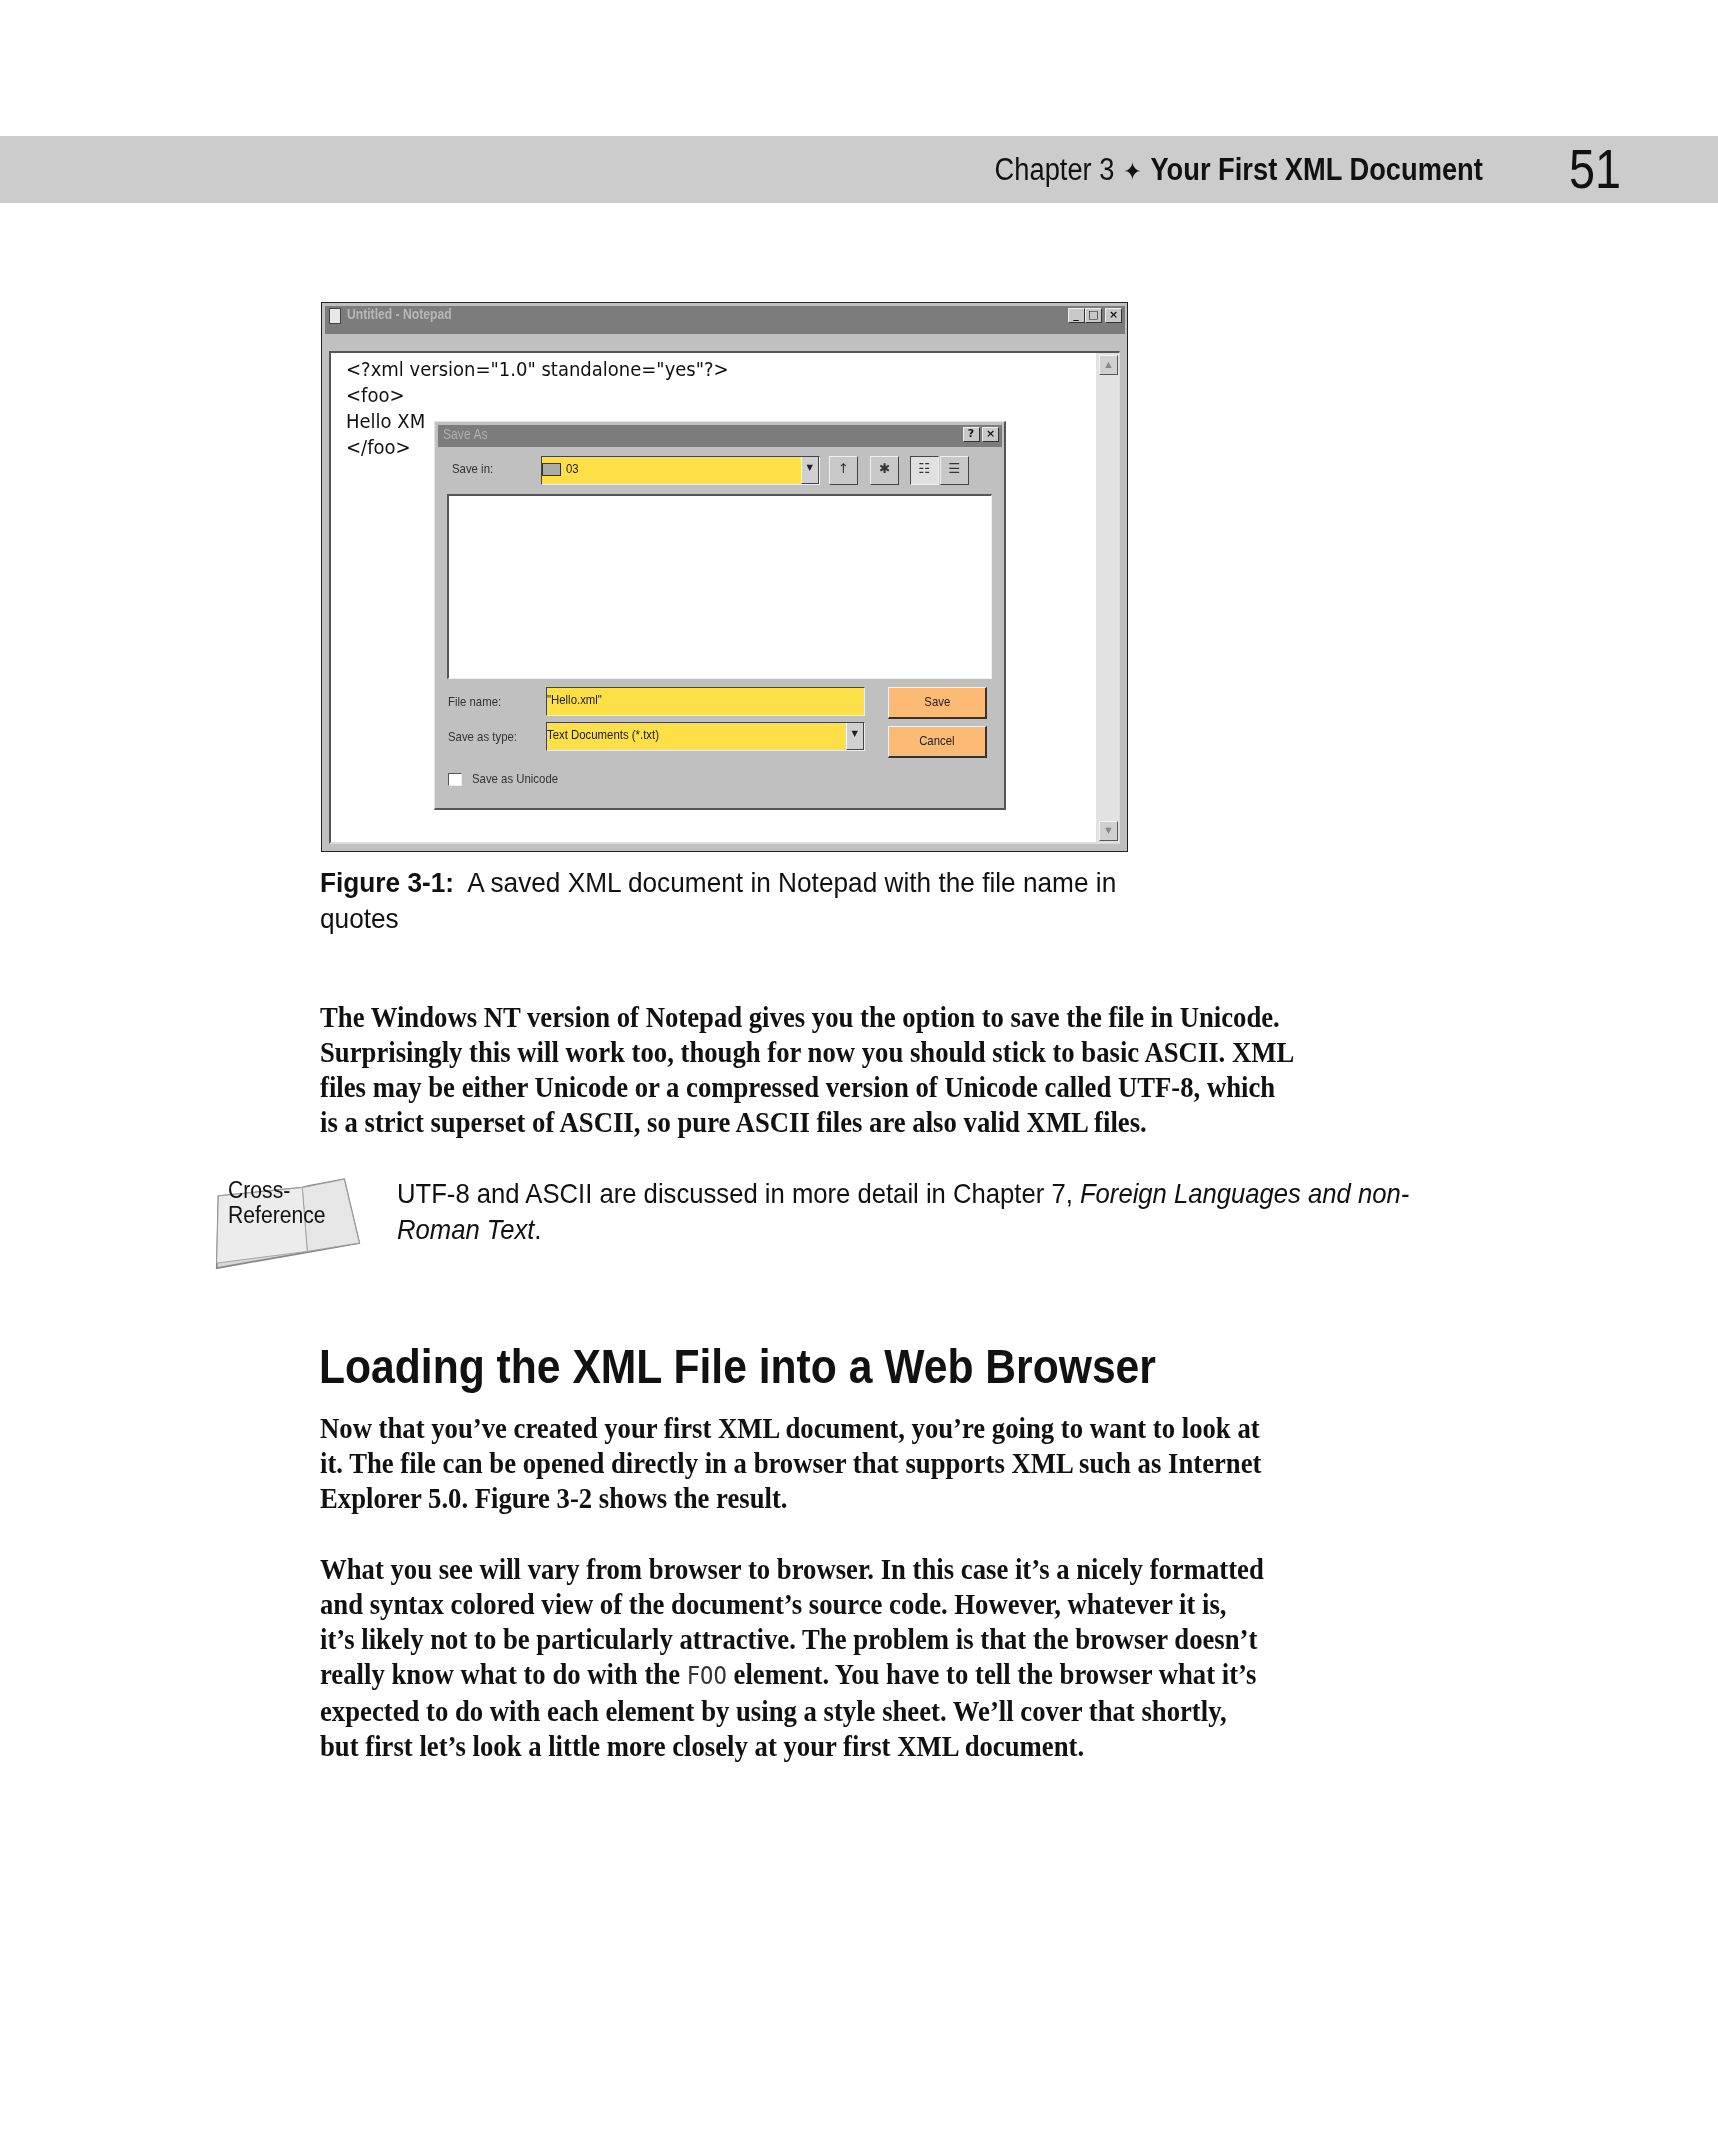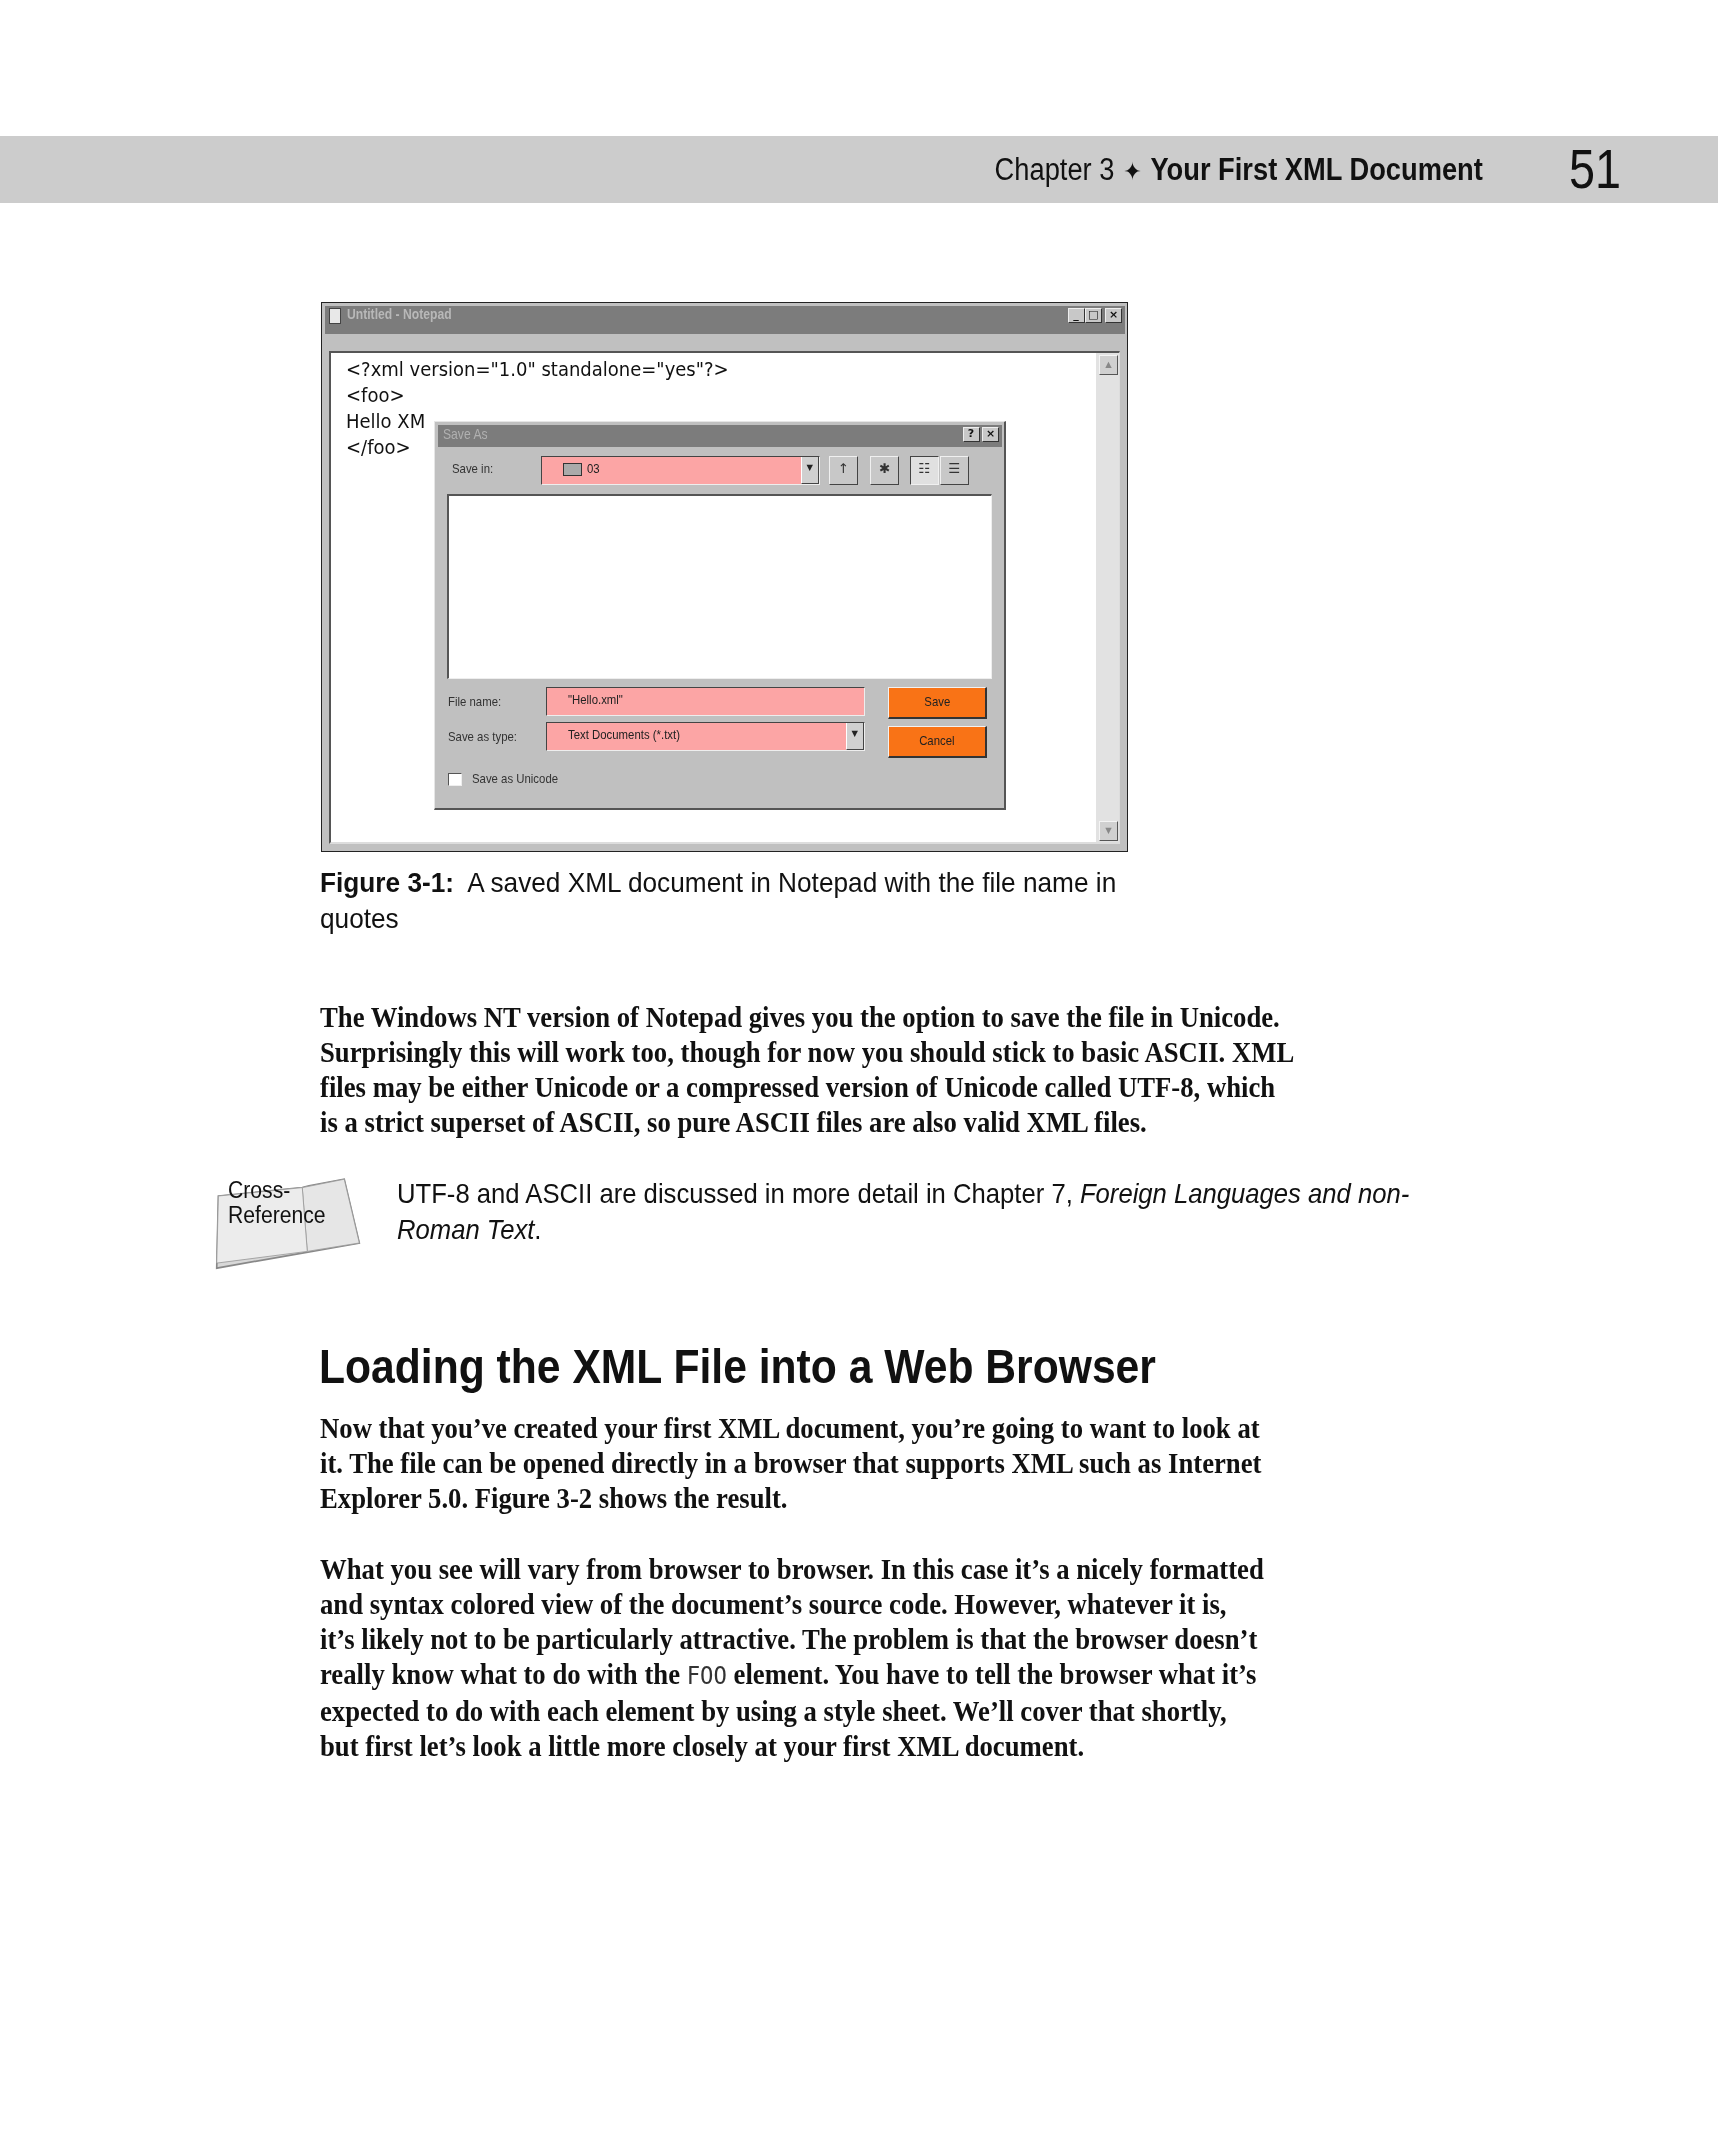--- a/index.html
+++ b/index.html
@@ -85,23 +85,23 @@
   }
   .dlg-title-text {
     position: absolute; left: 5px; top: 1.7px; font-family: "Liberation Sans", sans-serif;
     font-size: 14.3px; color: #b0b0b0; transform: scaleX(0.85); transform-origin: left;
   }
   .dlg-label {
     position: absolute; font-family: "Liberation Sans", sans-serif; font-size: 13.4px; color: #333;
     transform: scaleX(0.85); transform-origin: left; white-space: nowrap;
   }
   .w-input {
-    position: absolute; background: #fca5a5; border-top: 1.7px solid #444; border-left: 1.7px solid #444;
+    position: absolute; background: #fde047; border-top: 1.7px solid #444; border-left: 1.7px solid #444;
     border-right: 1.7px solid #eee; border-bottom: 1.7px solid #eee; box-sizing: border-box;
-    font-family: "Liberation Sans", sans-serif; font-size: 13.4px; color: #222; line-height: 23.5px; padding-left: 21px;
+    font-family: "Liberation Sans", sans-serif; font-size: 13.4px; color: #222; line-height: 23.5px; padding-left: 0;
     white-space: nowrap; overflow: hidden;
   }
   .w-input .val { display: inline-block; transform: scaleX(0.85); transform-origin: left; }
   .dd-btn {
     position: absolute; right: 0; top: 0; width: 18.5px; bottom: 0; background: #d0d0d0;
     border-left: 0.8px solid #fff; border-right: 1.7px solid #444; border-bottom: 1.7px solid #444; box-sizing: border-box;
     font-size: 8.4px; text-align: center; line-height: 20px; color: #222; font-family: "DejaVu Sans", sans-serif;
   }
   .tool-btn {
     position: absolute; width: 28.5px; height: 28.5px; background: #c8c8c8;
@@ -109,21 +109,21 @@
     border-right: 1.7px solid #444; border-bottom: 1.7px solid #444; box-sizing: border-box;
     font-family: "DejaVu Sans", sans-serif; font-size: 13.4px; line-height: 23.5px; text-align: center; color: #333;
   }
   .tool-btn.pressed { border-top: 1.7px solid #444; border-left: 1.7px solid #444; border-right: 1.7px solid #f0f0f0; border-bottom: 1.7px solid #f0f0f0; background: #e0e0e0; }
   .file-list {
     position: absolute; left: 11.7px; top: 72px; width: 545px; height: 185px; background: #fff;
     border-top: 2.5px solid #555; border-left: 2.5px solid #555; border-right: 1.7px solid #eee; border-bottom: 1.7px solid #eee;
     box-sizing: border-box;
   }
   .push-btn {
-    position: absolute; width: 99px; height: 32px; background: #f97316;
+    position: absolute; width: 99px; height: 32px; background: #fdba74;
     border-top: 1.7px solid #f2f2f2; border-left: 1.7px solid #f2f2f2;
     border-right: 2.5px solid #333; border-bottom: 2.5px solid #333; box-sizing: border-box;
     font-family: "Liberation Sans", sans-serif; font-size: 13.4px; line-height: 27px; text-align: center; color: #222;
   }
   .push-btn span { display: inline-block; transform: scaleX(0.85); }
   .chk {
     position: absolute; left: 13.4px; top: 351px; width: 13.4px; height: 13.4px; background: #fff;
     border-top: 1.7px solid #555; border-left: 1.7px solid #555; border-right: 0.8px solid #eee; border-bottom: 0.8px solid #eee; box-sizing: border-box;
   }
 

